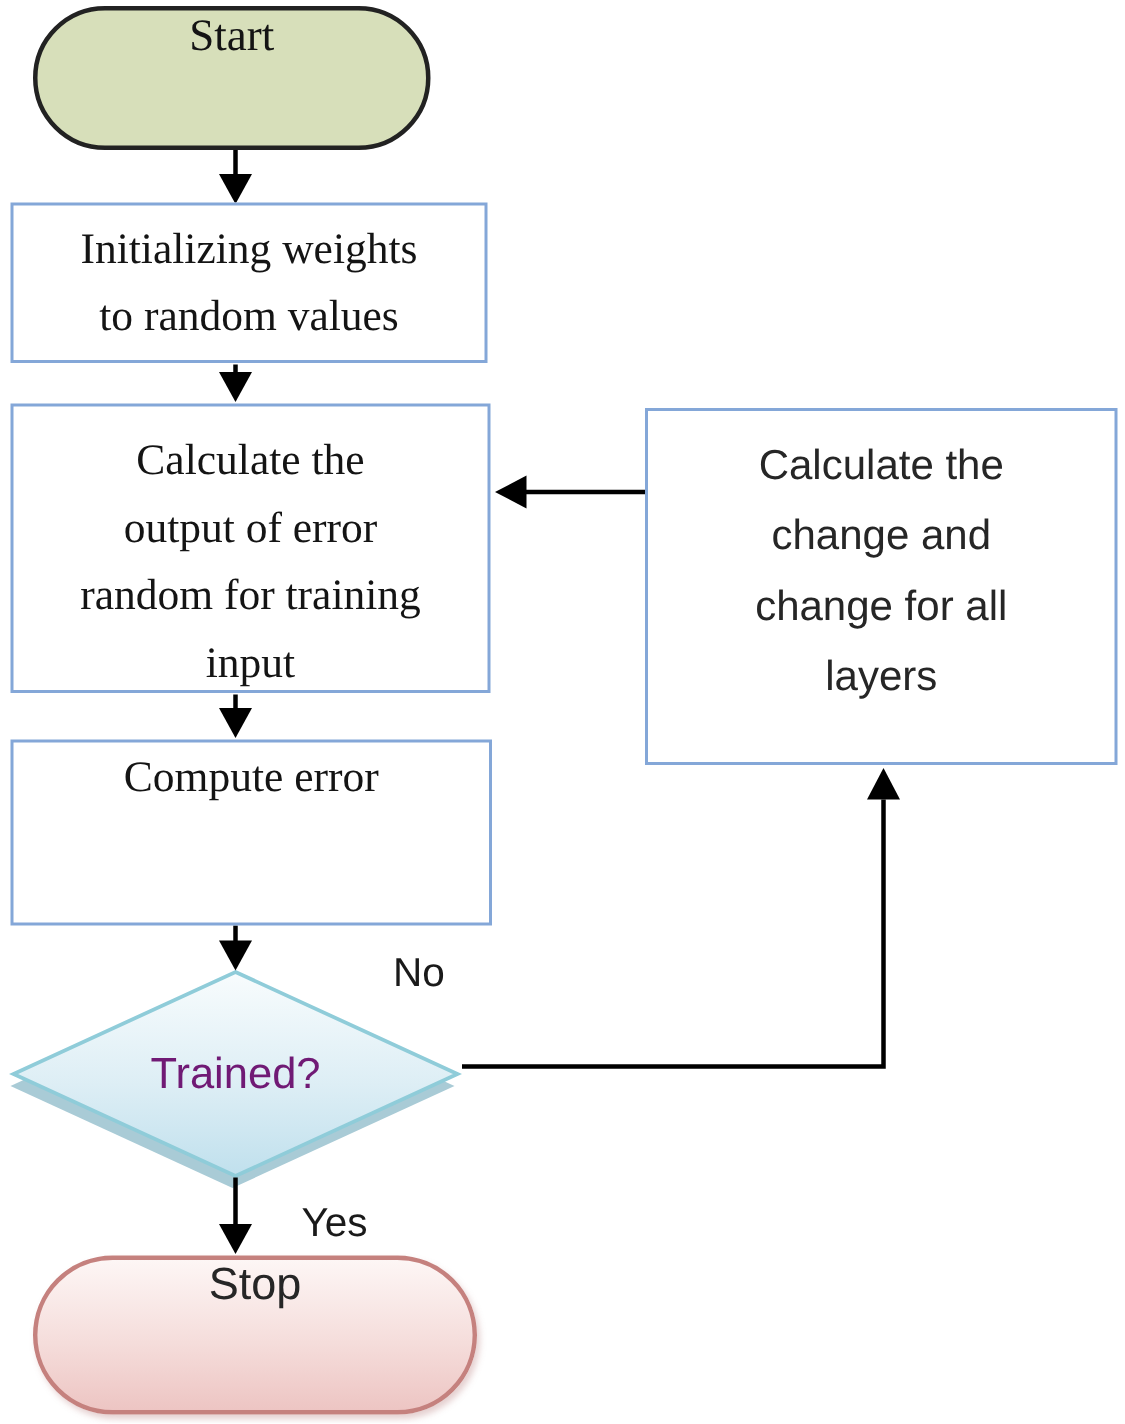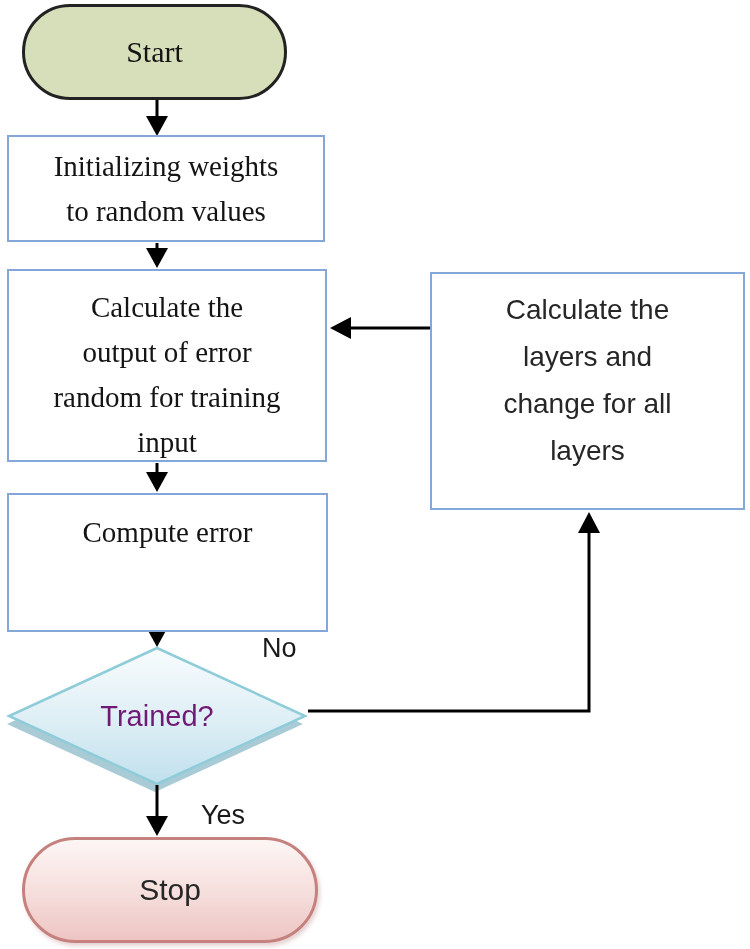--- a/index.html
+++ b/index.html
@@ -28,35 +28,35 @@
     overflow: hidden;
   }
   .proc.center { justify-content: center; }
   .proc .line { line-height: 45px; white-space: nowrap; }
 
   #node-init { left: 7px; top: 135px; width: 318px; height: 107px; }
 
   #node-calc-output { left: 7px; top: 269px; width: 320px; height: 193px; padding-top: 14px; }
   #node-calc-output .line { line-height: 45px; }
 
-  #node-compute-error { left: 7px; top: 493px; width: 321px; height: 139px; padding-top: 15px; }
+  #node-compute-error { left: 7px; top: 493px; width: 321px; height: 124px; padding-top: 1px; }
 
   #node-calc-weights {
     left: 430px; top: 272px; width: 315px; height: 238px; padding-top: 12px;
     font-family: "Liberation Sans", "DejaVu Sans", sans-serif;
     font-size: 28px; color: #262626;
   }
   #node-calc-weights .line { line-height: 47px; }
 
   
   .term {
     position: absolute;
     box-sizing: border-box;
     display: flex;
-    align-items: center;
+    align-items: flex-start;
     justify-content: center;
     text-align: center;
   }
   #node-start {
     left: 22px; top: 4px; width: 265px; height: 96px;
     border: 3px solid #222222;
     border-radius: 48px;
     background: #d7dfba;
     font-family: "Liberation Serif", "DejaVu Serif", serif;
     font-size: 30px; color: #141414;
@@ -163,21 +163,21 @@
     <div class="line">random for training</div>
     <div class="line">input</div>
   </div>
 
   <div class="proc" id="node-compute-error">
     <div class="line">Compute error</div>
   </div>
 
   <div class="proc" id="node-calc-weights">
     <div class="line">Calculate the</div>
-    <div class="line">layers and</div>
+    <div class="line">change and</div>
     <div class="line">change for all</div>
     <div class="line">layers</div>
   </div>
 
   <div id="trained-label">Trained?</div>
 
   <div class="edge-label" id="label-no">No</div>
   <div class="edge-label" id="label-yes">Yes</div>
 
   <div class="term" id="node-stop">

